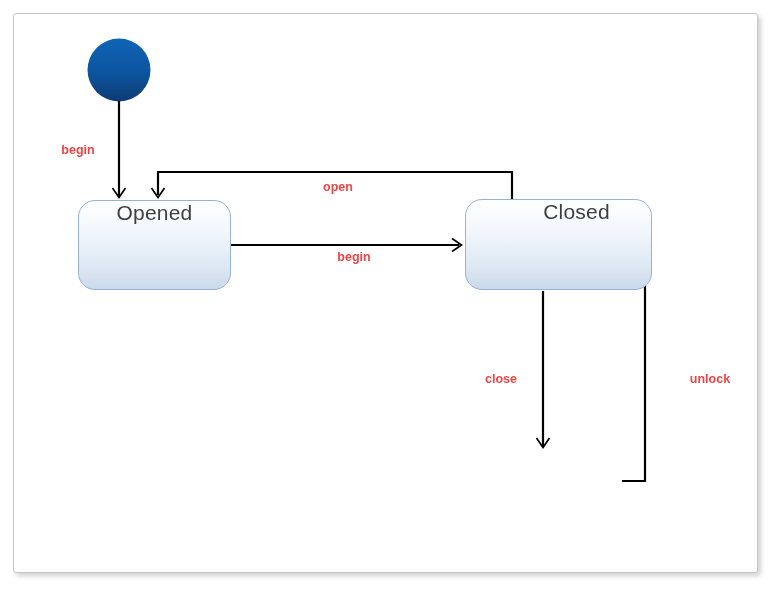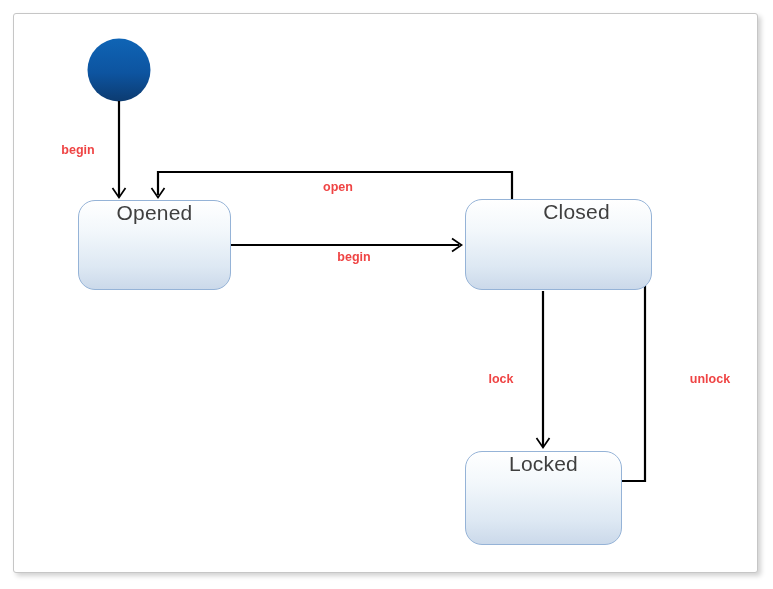--- a/index.html
+++ b/index.html
@@ -102,23 +102,20 @@
   </svg>
 
   <div class="state-box state-opened">
     <span>Opened</span>
   </div>
 
   <div class="state-box state-closed">
     <span>Closed</span>
   </div>
 
-  <div class="state-box state-locked">
-    <span>Locked</span>
-  </div>
 
   <div class="edge-label lbl-begin">begin</div>
   <div class="edge-label lbl-open">open</div>
   <div class="edge-label lbl-close">begin</div>
-  <div class="edge-label lbl-lock">lock</div>
+  <div class="edge-label lbl-lock">close</div>
   <div class="edge-label lbl-unlock">unlock</div>
 
 </div>
 
 </body></html>

